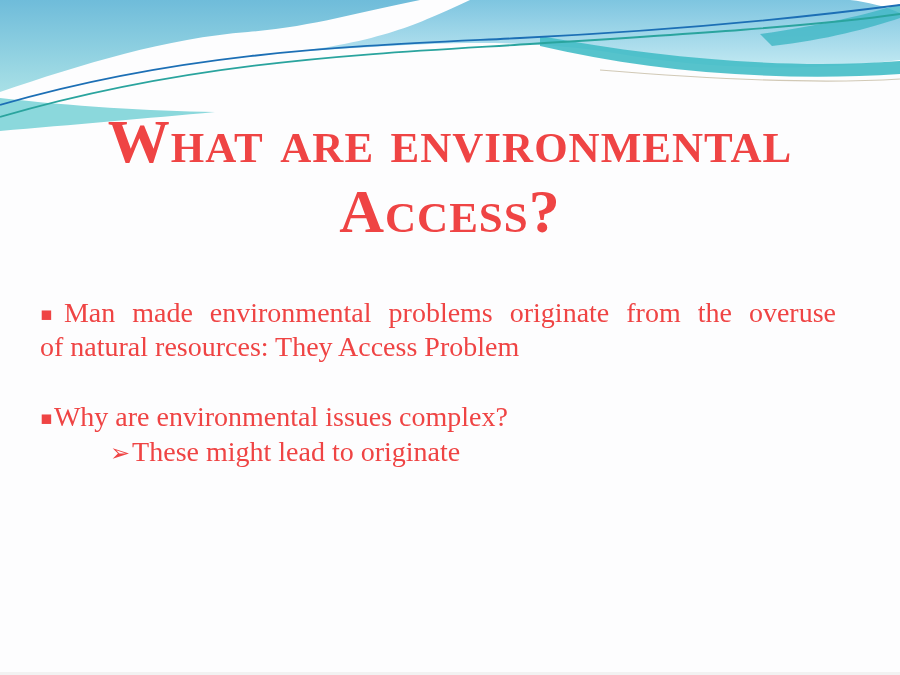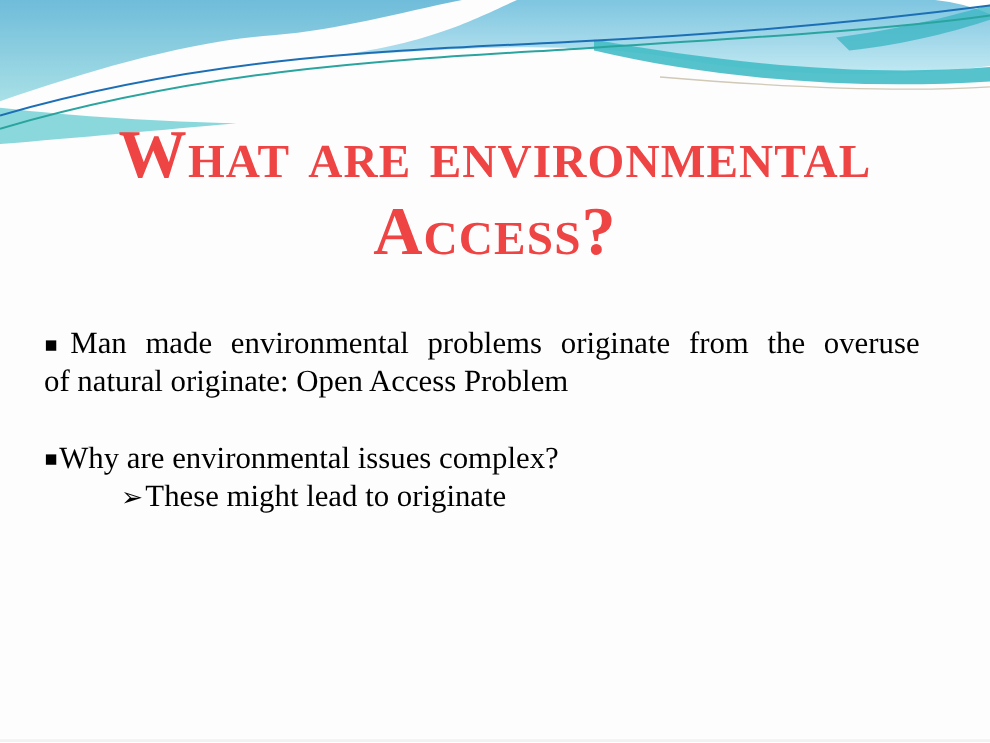--- a/index.html
+++ b/index.html
@@ -37,21 +37,21 @@
     color: #ef4444;
     text-shadow: 1px 1px 0 rgba(255,255,255,0.55);
   }
   .slide-title .t-line { display: block; }
   .body-text {
     position: absolute;
     left: 40px;
     top: 296px;
     width: 796px;
     z-index: 2;
-    color: #000000;
+    color: #ef4444;
     font-size: 28px;
     line-height: 34px;
   }
   .para1 .justified {
     text-align: justify;
     text-align-last: justify;
   }
   .para2 { margin-top: 36px; }
   .sub-bullets { margin-top: 1px; }
   .sub-line {
@@ -115,21 +115,21 @@
 
   <h1 class="slide-title">
     <span class="t-line">What are environmental</span>
     <span class="t-line">Access?</span>
   </h1>
 
   <div class="body-text">
 
     <div class="para1">
       <div class="justified"><span class="bullet-marker">▪</span><span>Man made environmental problems originate from the overuse</span></div>
-      <div>of natural originate: Open Access Problem</div>
+      <div>of natural resources: They Access Problem</div>
     </div>
 
     <div class="para2">
       <div><span class="bullet-marker">▪</span><span>Why are environmental issues complex?</span></div>
 
       <div class="sub-bullets">
         <div class="sub-line"><span class="arrow-marker">➢</span><span>These might lead to originate</span></div>
       </div>
     </div>
 

